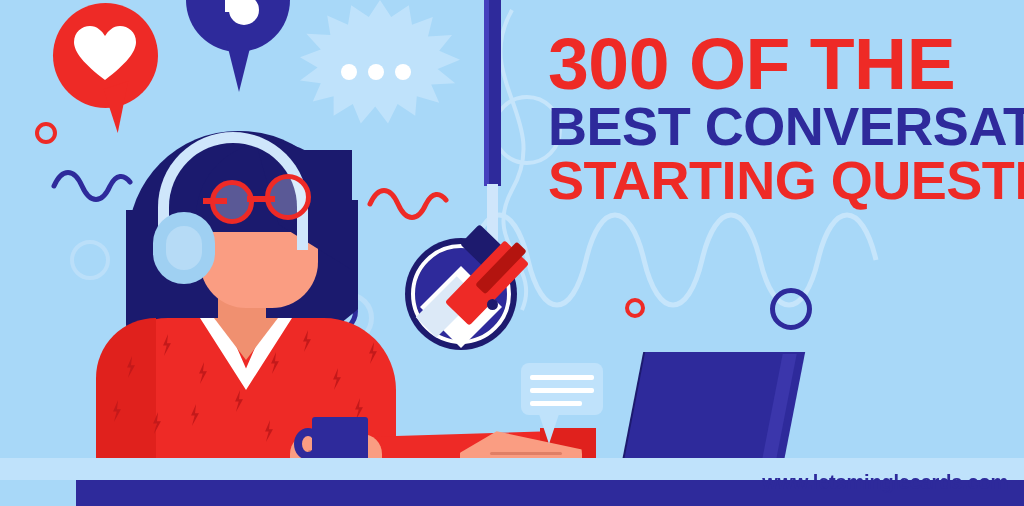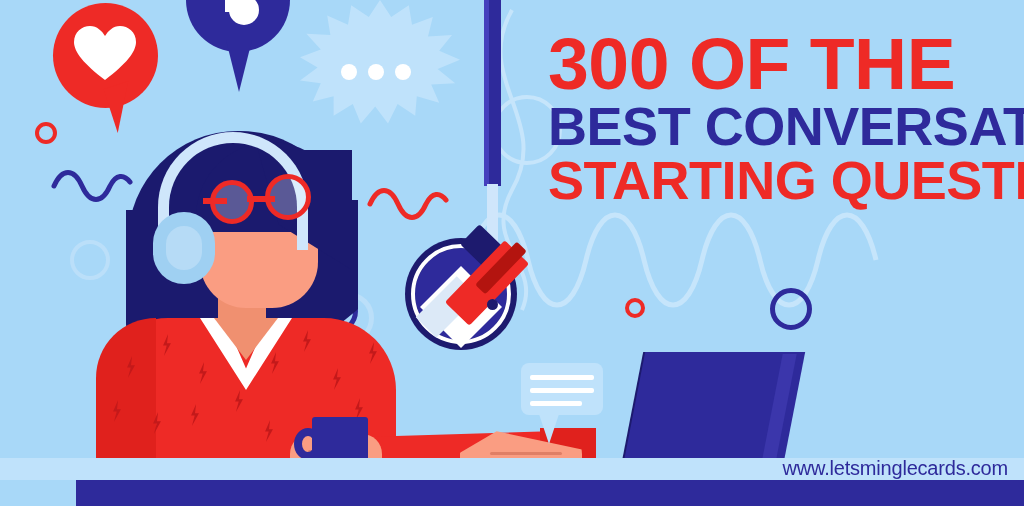--- a/index.html
+++ b/index.html
@@ -60,23 +60,23 @@
     line-height:0.95;
     white-space:nowrap;
     transform-origin:left center;
   }
   #hl1 { font-size:72px; color:#ee2a26; transform:scaleX(1.02); margin-bottom:4px; }
   #hl2 { font-size:53px; color:#2e2a9b; transform:scaleX(1.02); margin-bottom:3px; }
   #hl3 { font-size:53px; color:#ee2a26; transform:scaleX(1.02); }
 
   #site-url {
     position:absolute;
-    right:16px; bottom:26px;
+    right:16px; bottom:12px;
     font-family:"Liberation Sans", sans-serif;
-    font-weight:normal;
+    font-weight:bold;
     font-size:20px;
     color:#2e2a9b;
     letter-spacing:-0.2px;
   }
 
   
   #desk-top {
     position:absolute; left:0; bottom:26px; width:1024px; height:22px;
     background:#bfe2fb;
   }

